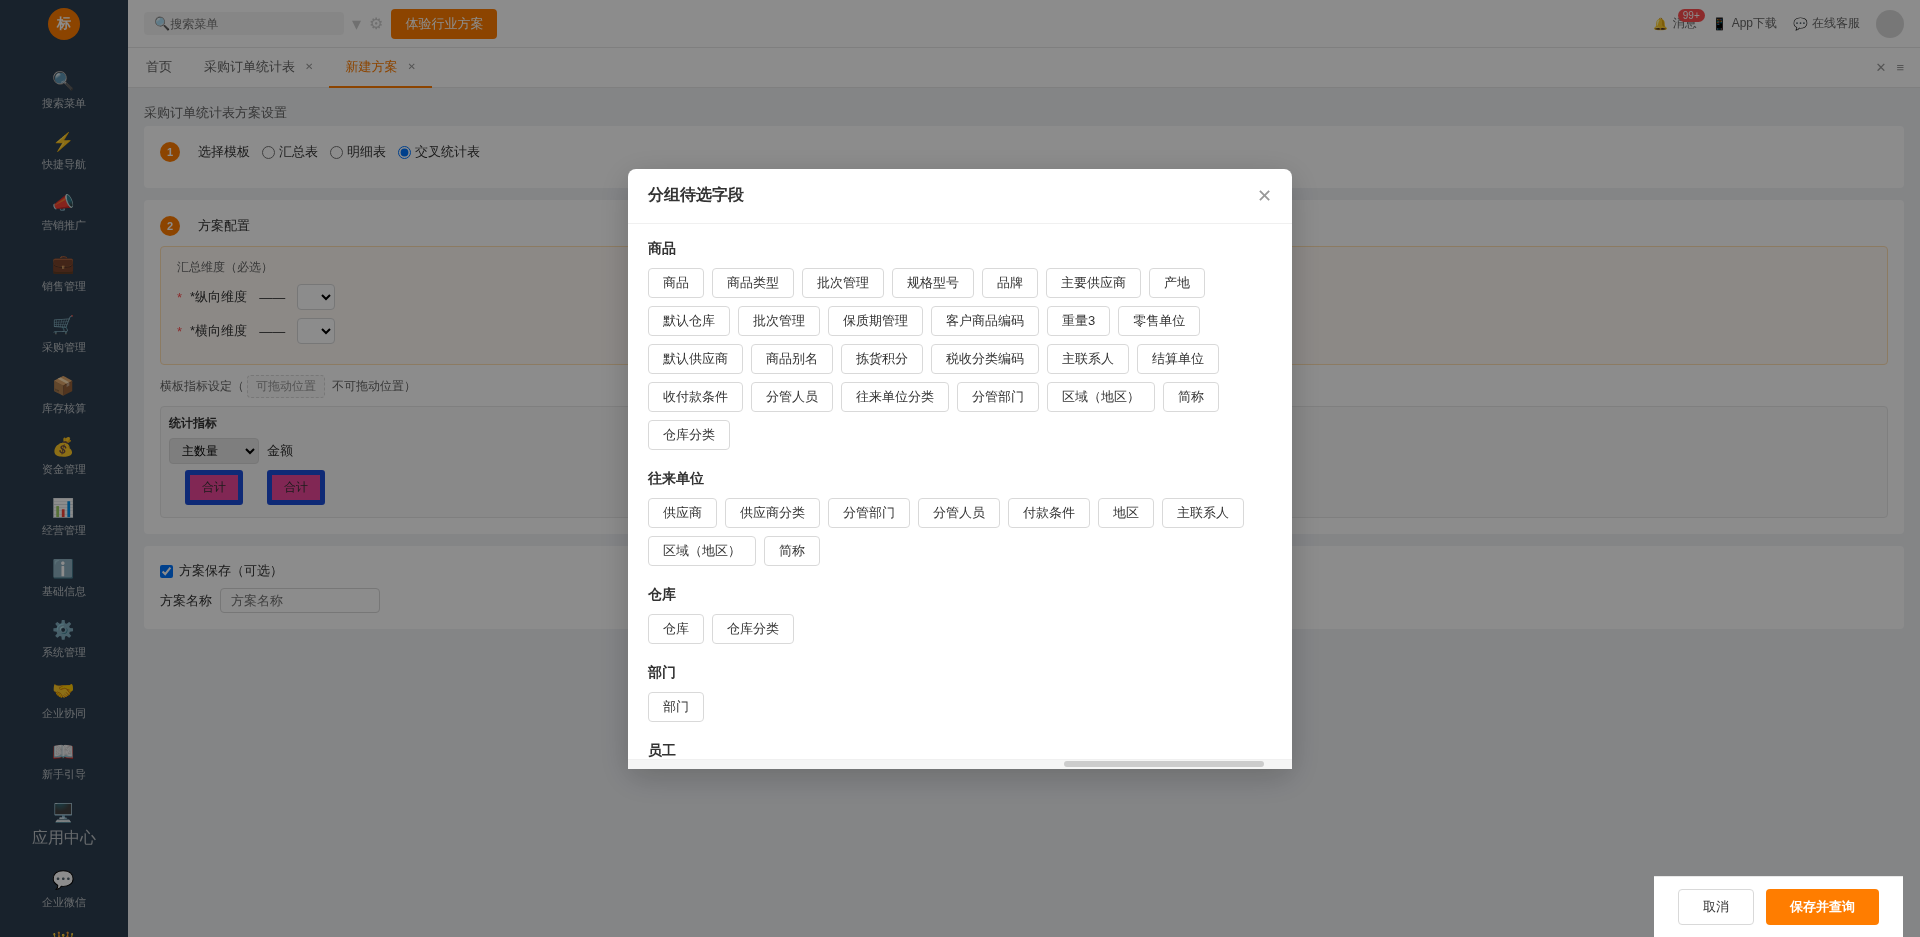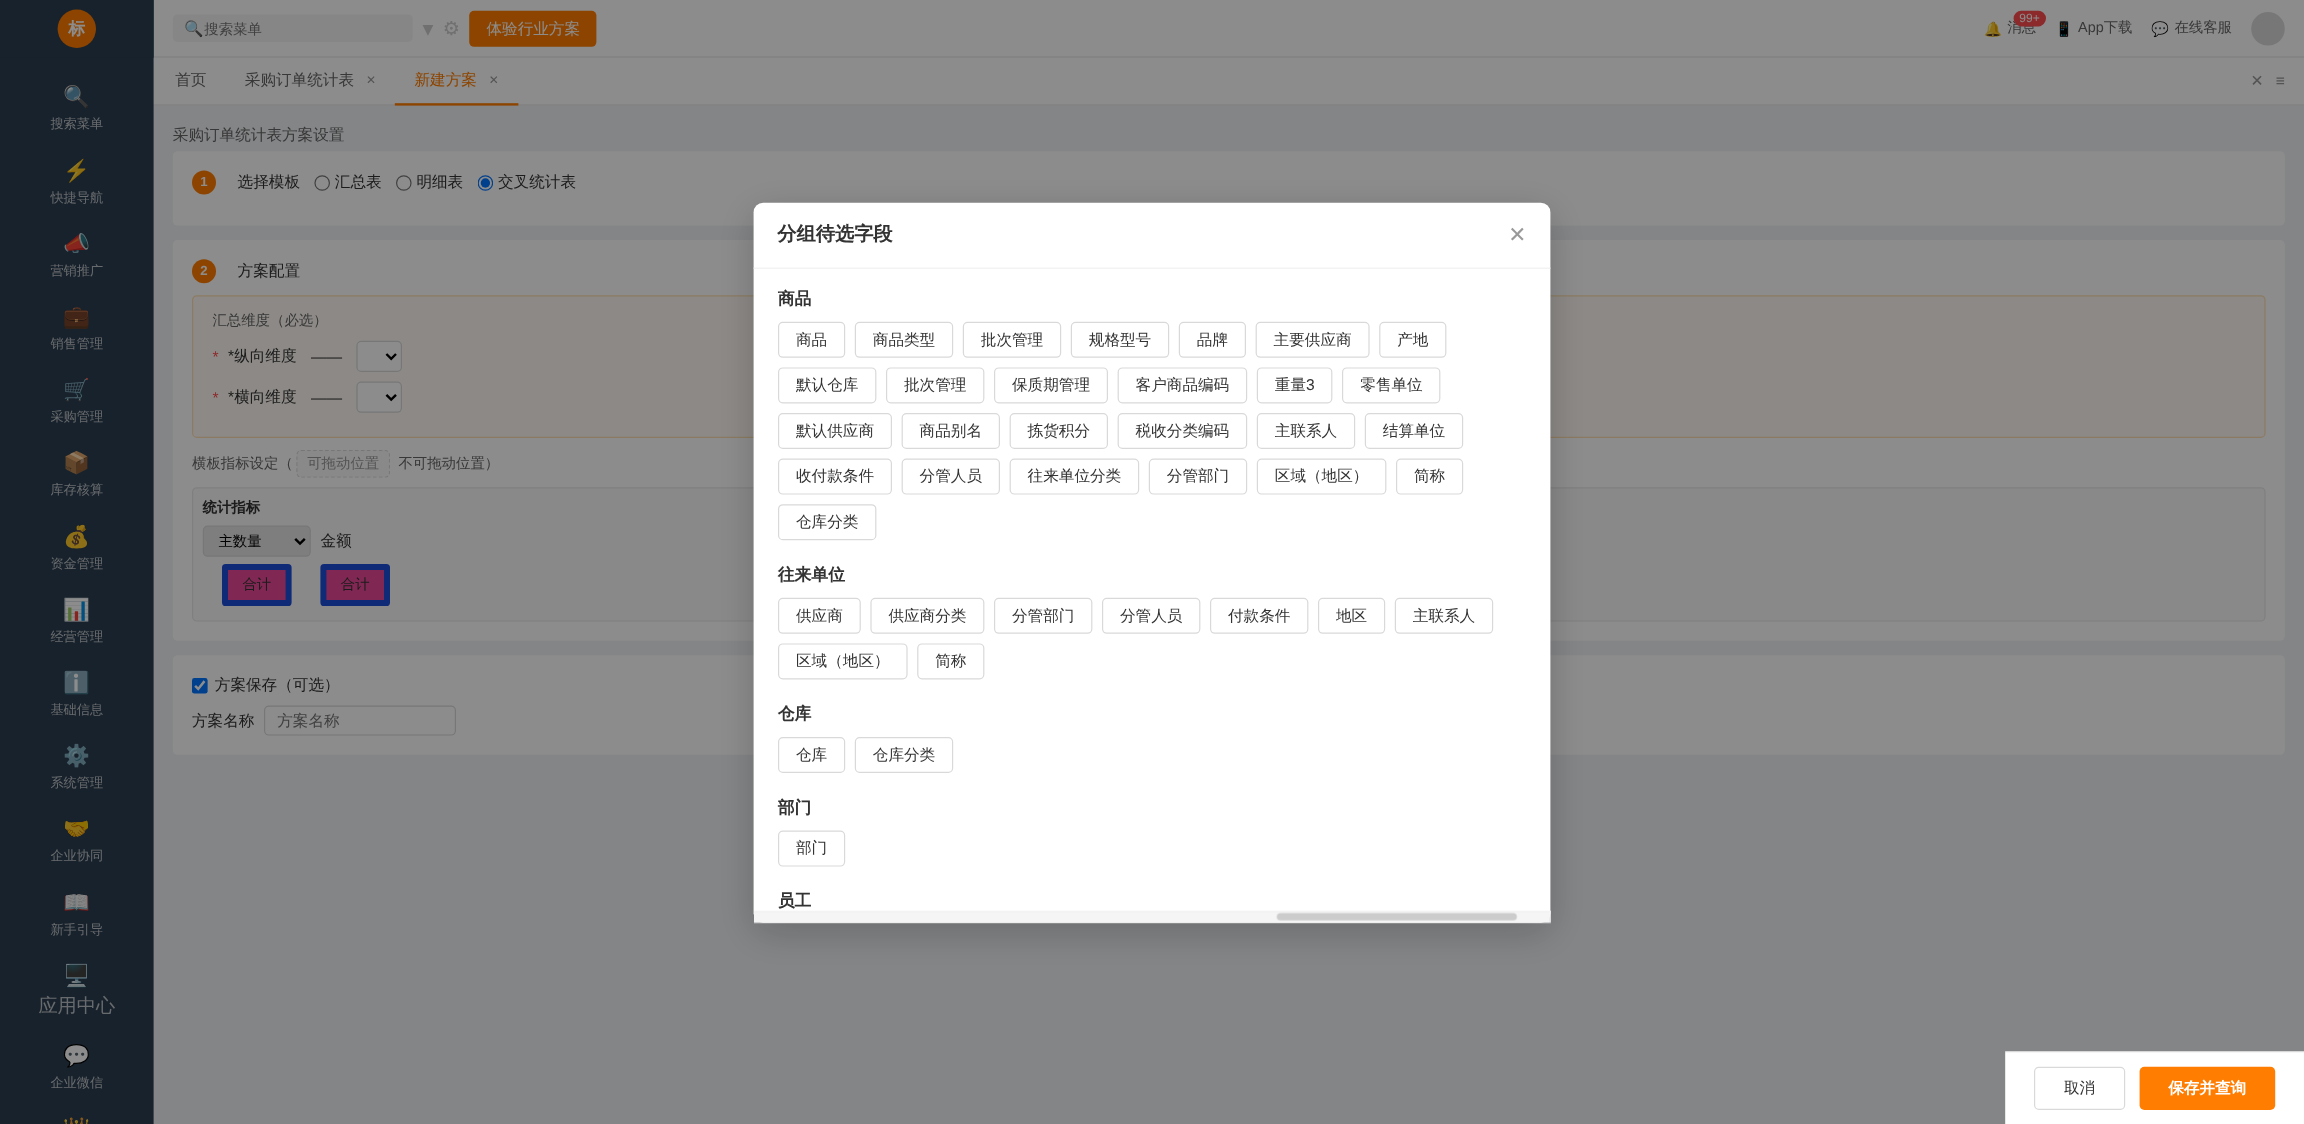--- a/index.html
+++ b/index.html
@@ -65,21 +65,21 @@
     .table-row-item { display: flex; gap: 8px; margin-bottom: 4px; }
     .table-cell { border: 5px solid #1d4ed8; border-radius: 3px; padding: 4px 12px; font-size: 12px; background: #ec4899; margin-left: 16px; }
     .indicator-row { display: flex; gap: 8px; align-items: center; }
     .indicator-select { border: 1px solid #d9d9d9; border-radius: 4px; padding: 4px 24px 4px 8px; font-size: 12px; background: #e5e5e5; }
     .draggable-zone { border: 1px dashed #d9d9d9; border-radius: 4px; padding: 6px 12px; font-size: 12px; color: #999; background: #fafafa; }
     .hint-text { font-size: 11px; color: #999; line-height: 1.8; }
     .checkbox-row { display: flex; align-items: center; gap: 6px; font-size: 13px; }
     .plan-name-input { border: 1px solid #d9d9d9; border-radius: 4px; padding: 4px 10px; font-size: 13px; width: 160px; }
 
     
-    .footer-btns { position: fixed; bottom: 0; right: 0; padding: 12px 24px; background: #fff; border-top: 1px solid #e8e8e8; display: flex; gap: 12px; z-index: 300; }
+    .footer-btns { position: fixed; bottom: 0; right: 17px; padding: 12px 24px; background: #fff; border-top: 1px solid #e8e8e8; display: flex; gap: 12px; z-index: 300; }
     .btn-cancel { border: 1px solid #d9d9d9; background: #fff; border-radius: 4px; padding: 8px 24px; font-size: 13px; cursor: pointer; color: #333; }
     .btn-save { background: #ff7d00; border: none; color: white; border-radius: 4px; padding: 8px 24px; font-size: 13px; cursor: pointer; font-weight: bold; }
   </style>
 </head>
 <body>
 
 <div class="sidebar">
   <div style="position:absolute;top:0;left:0;right:0;height:48px;background:#2d3e50;display:flex;align-items:center;justify-content:center;">
     <div class="logo-icon">
         <span>标</span>

